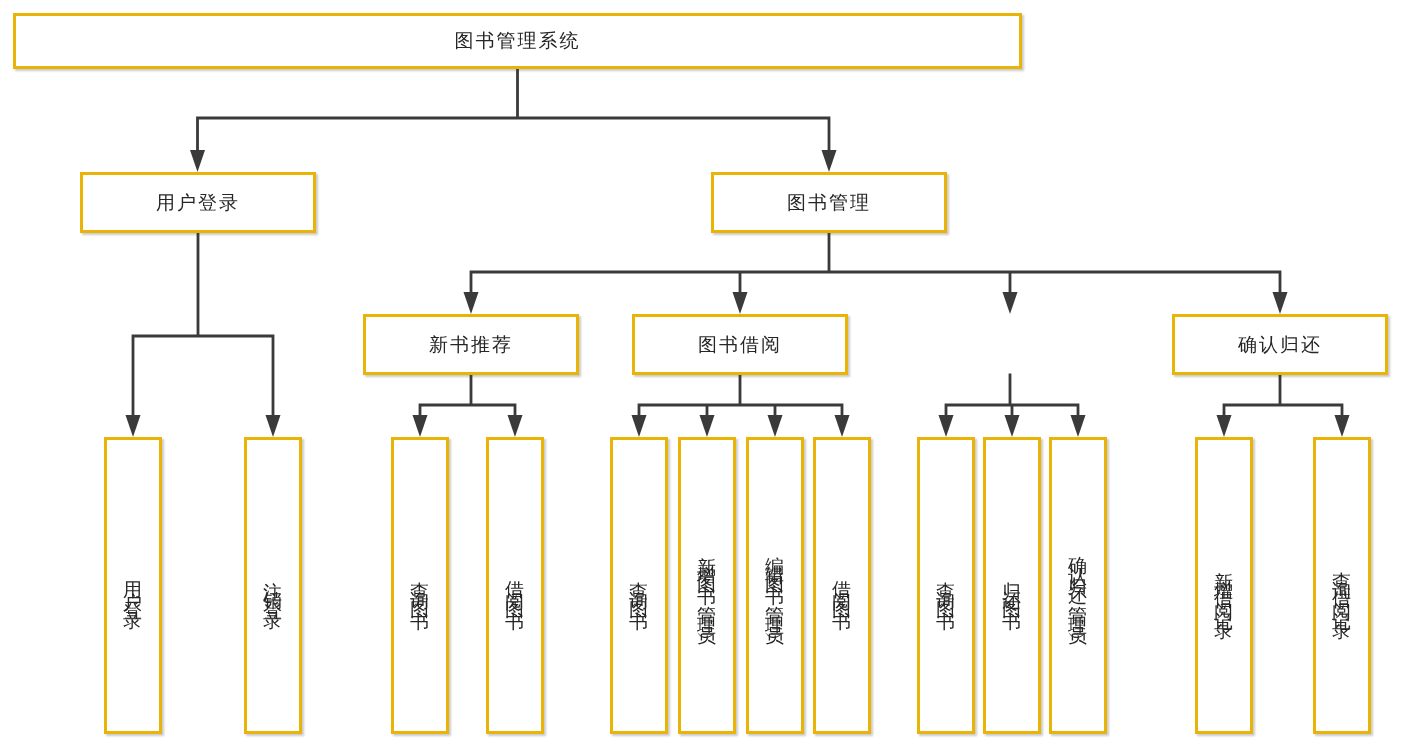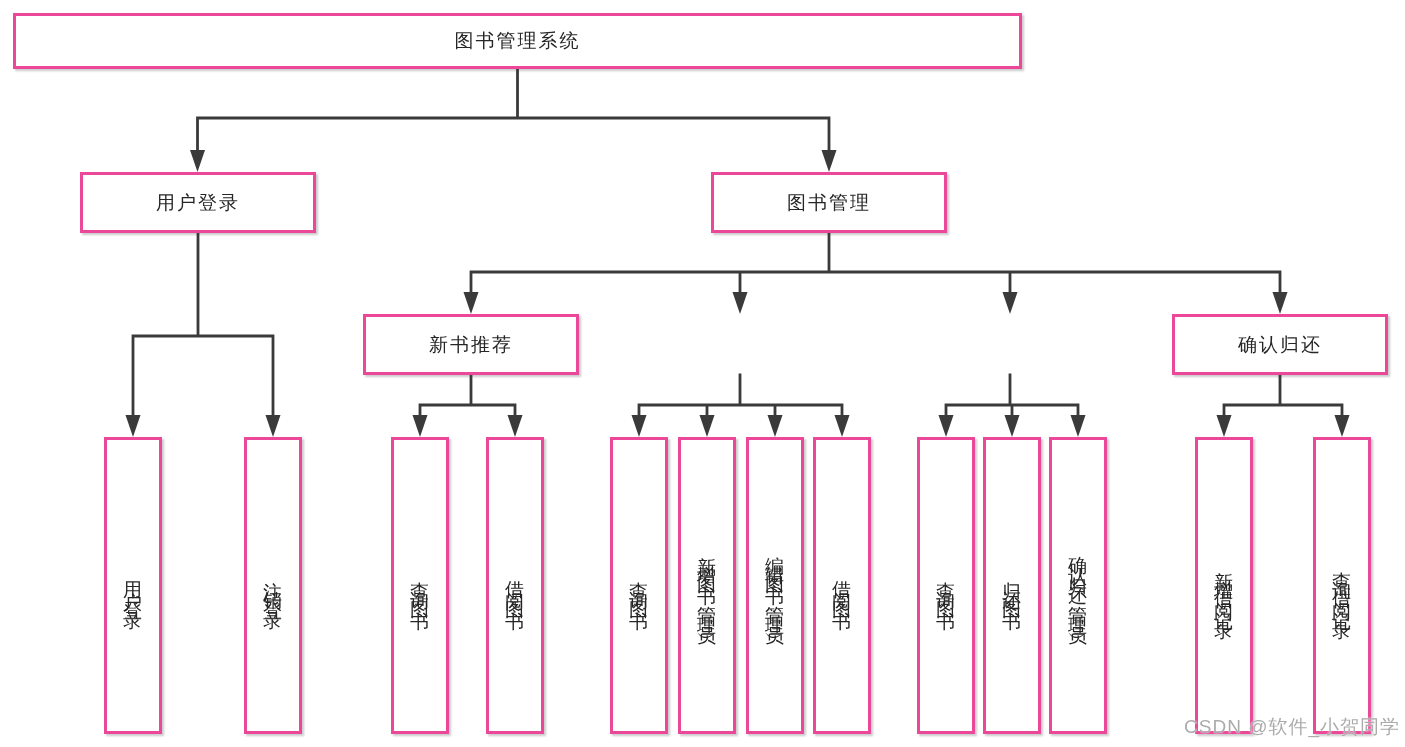--- a/index.html
+++ b/index.html
@@ -8,21 +8,21 @@
     width:1405px;height:747px;
     background:#ffffff;
     font-family:"Liberation Sans","DejaVu Sans",sans-serif;
     overflow:hidden;
   }
   #connectors{position:absolute;left:0;top:0;width:1405px;height:747px;}
   .box{
     position:absolute;
     box-sizing:border-box;
     background:#ffffff;
-    border:3px solid #ec4899;
+    border:3px solid #eab308;
     display:flex;align-items:center;justify-content:center;
     box-shadow:1.5px 2px 2px rgba(70,70,70,0.28);
   }
   .box .lbl{
     font-size:19px;
     color:#262626;
     letter-spacing:2px;
     white-space:nowrap;
   }
   .leaf .lbl{
@@ -76,20 +76,23 @@
   <div class="box" style="left:80px;top:172px;width:236px;height:61px">
     <span class="lbl">用户登录</span>
   </div>
   <div class="box" style="left:363px;top:314px;width:216px;height:61px">
     <span class="lbl">新书推荐</span>
   </div>
 
   <div class="box" style="left:711px;top:172px;width:236px;height:61px">
     <span class="lbl">图书管理</span>
   </div>
+  <div class="box" style="left:632px;top:314px;width:216px;height:61px">
+    <span class="lbl">图书借阅</span>
+  </div>
   <div class="box" style="left:1172px;top:314px;width:216px;height:61px">
     <span class="lbl">确认归还</span>
   </div>
 
   <div class="box leaf" style="left:104px;top:437px;width:58px;height:297px">
     <span class="lbl">用户登录</span>
   </div>
   <div class="box leaf" style="left:244px;top:437px;width:58px;height:297px">
     <span class="lbl">注销登录</span>
   </div>
@@ -124,14 +127,13 @@
     <span class="lbl">确认归还（管理员）</span>
   </div>
 
   <div class="box leaf" style="left:1195px;top:437px;width:58px;height:297px">
     <span class="lbl">新增借阅记录</span>
   </div>
   <div class="box leaf" style="left:1313px;top:437px;width:58px;height:297px">
     <span class="lbl">查询借阅记录</span>
   </div>
 
-  <div id="watermark">CSDN @软件_小贺同学</div>
 </div>
 
 </body></html>

